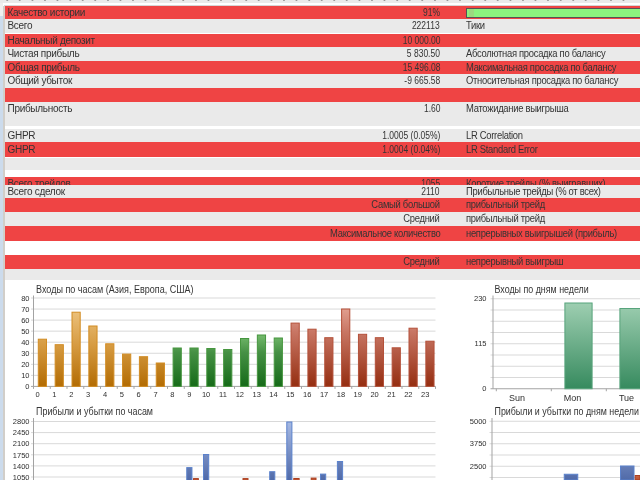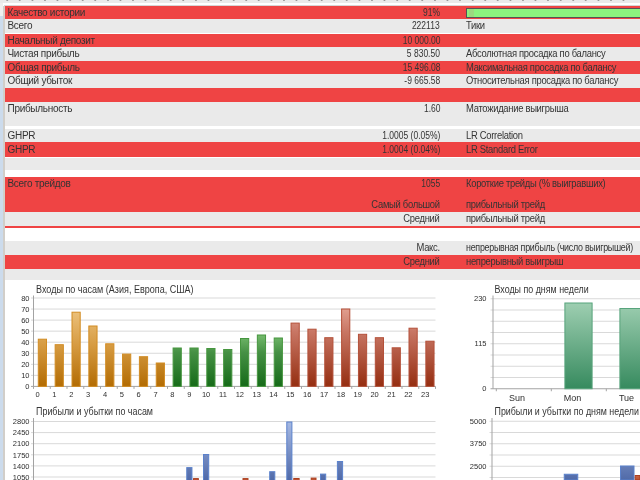--- a/index.html
+++ b/index.html
@@ -81,31 +81,36 @@
       <span class="c1">GHPR</span>
       <span class="c2 c2n">1.0004 (0.04%)</span>
       <span class="c3">LR Standard Error</span>
     </div>
 <div class="row rg" style="top:157.60px;height:12.50px;line-height:12.50px"></div>
 <div class="row rw" style="top:177px;height:30px;line-height:14.60px">
       <span class="c1">Всего трейдов</span>
       <span class="c2 c2n">1055</span>
       <span class="c3">Короткие трейды (% выигравших)</span>
     </div>
+<div class="row rg" style="top:184.70px;height:13.60px;line-height:13.60px">
+      <span class="c1">Всего сделок</span>
+      <span class="c2 c2n">2110</span>
+      <span class="c3">Прибыльные трейды (% от всех)</span>
+    </div>
 <div class="row rw" style="top:198.30px;height:30px;line-height:14.10px">
       <span class="c2 c2t">Самый большой</span>
       <span class="c3">прибыльный трейд</span>
     </div>
 <div class="row rg" style="top:212.40px;height:14.10px;line-height:14.10px">
       <span class="c2 c2t">Средний</span>
       <span class="c3">прибыльный трейд</span>
     </div>
-<div class="row rg" style="top:240.60px;height:14.10px;line-height:14.10px">
-      <span class="c2 c2t">Макс.</span>
-      <span class="c3 c3x">непрерывная прибыль (число выигрышей)</span>
+<div class="row rw" style="top:226.50px;height:14.10px;line-height:14.10px">
+      <span class="c2 c2t">Максимальное количество</span>
+      <span class="c3">непрерывных выигрышей (прибыль)</span>
     </div>
 <div class="row rw" style="top:254.70px;height:14.10px;line-height:14.10px">
       <span class="c2 c2t">Средний</span>
       <span class="c3">непрерывный выигрыш</span>
     </div>
 <div class="row rg" style="top:268.80px;height:11.70px;line-height:11.70px"></div>
 <div id="leftband"></div>
 <div id="leftline"></div>
 <div id="tabletop"></div>
 <svg width="640" height="480" viewBox="0 0 640 480" font-family="Liberation Sans, sans-serif">

